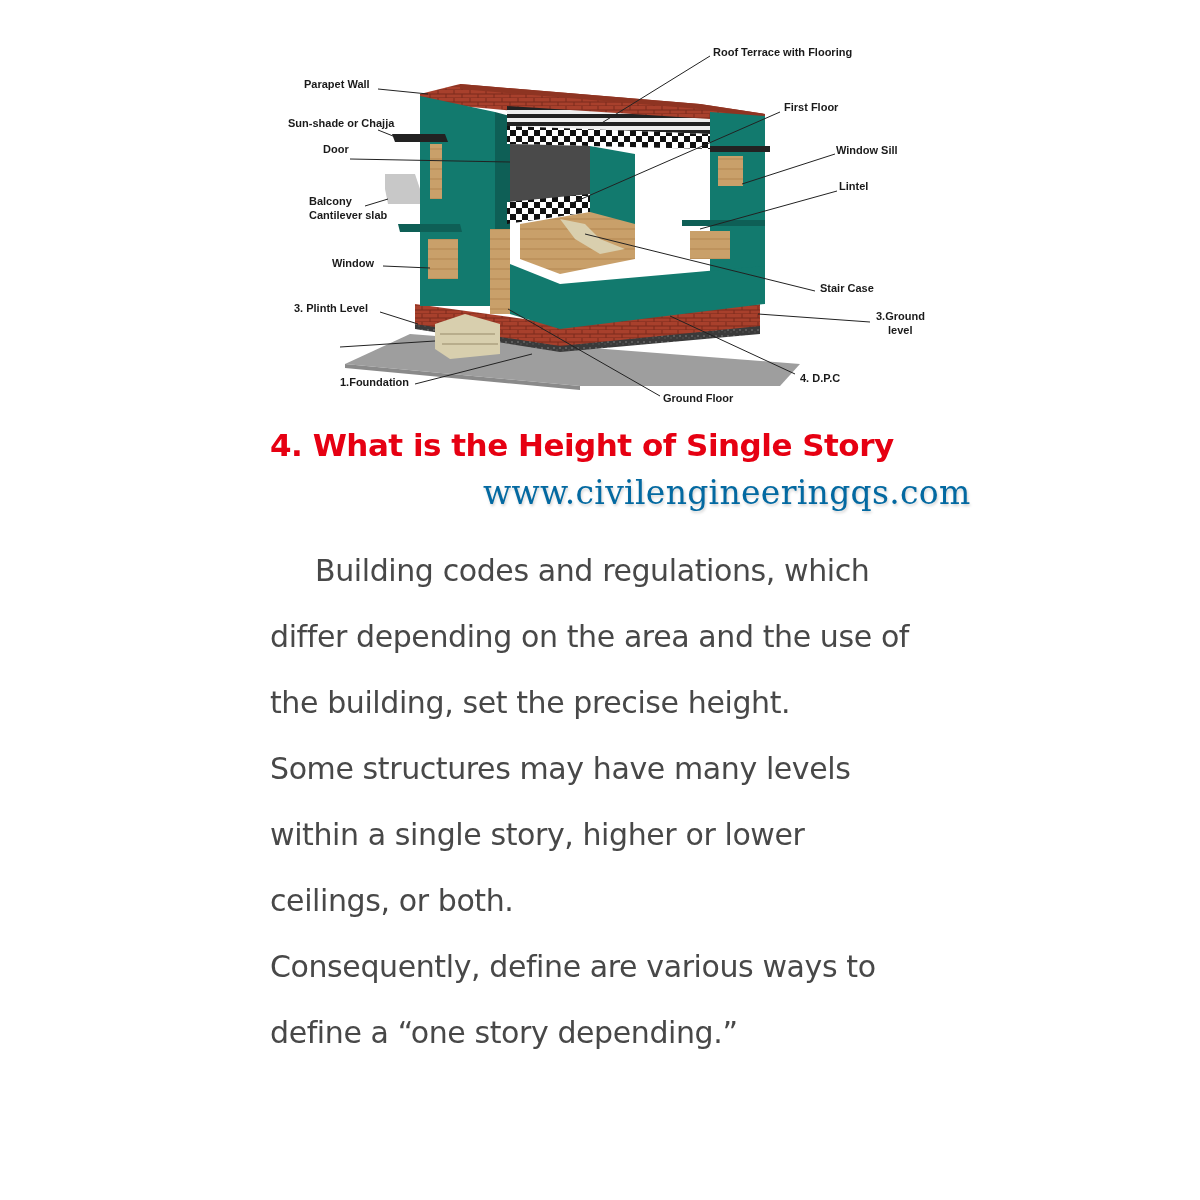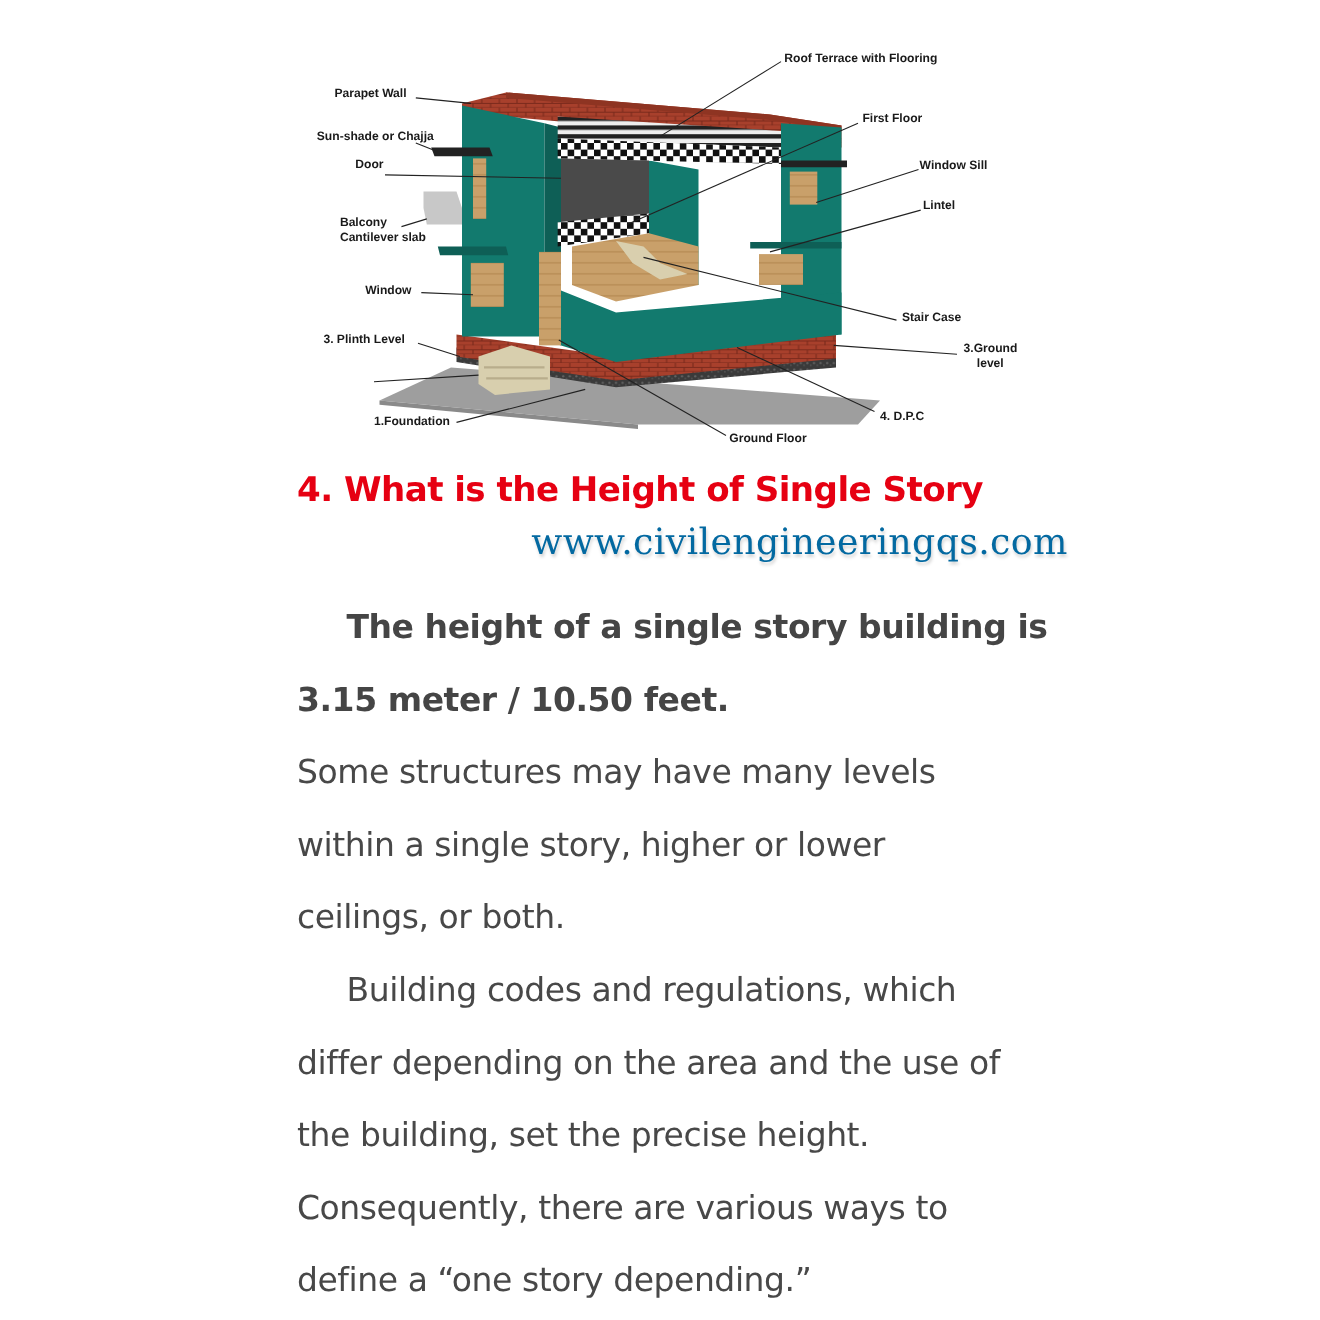--- a/index.html
+++ b/index.html
@@ -134,31 +134,27 @@
   </svg>
 </div>
 
 <h2 class="heading">
   <span class="line">4. What is the Height of Single Story</span>
 </h2>
 
 <div class="watermark">www.civilengineeringqs.com</div>
 
 <div class="content">
-  <p class="bold">
-    <span class="line indent">The height of a single story building is</span>
-    <span class="line">3.15 meter / 10.50 feet.</span>
+  <p>
+    <span class="line indent">Building codes and regulations, which</span>
+    <span class="line">differ depending on the area and the use of</span>
+    <span class="line">the building, set the precise height.</span>
   </p>
   <p>
     <span class="line">Some structures may have many levels</span>
     <span class="line">within a single story, higher or lower</span>
     <span class="line">ceilings, or both.</span>
   </p>
   <p>
-    <span class="line indent">Building codes and regulations, which</span>
-    <span class="line">differ depending on the area and the use of</span>
-    <span class="line">the building, set the precise height.</span>
-  </p>
-  <p>
-    <span class="line">Consequently, there are various ways to</span>
+    <span class="line">Consequently, define are various ways to</span>
     <span class="line">define a “one story depending.”</span>
   </p>
 </div>
 
 </body></html>

